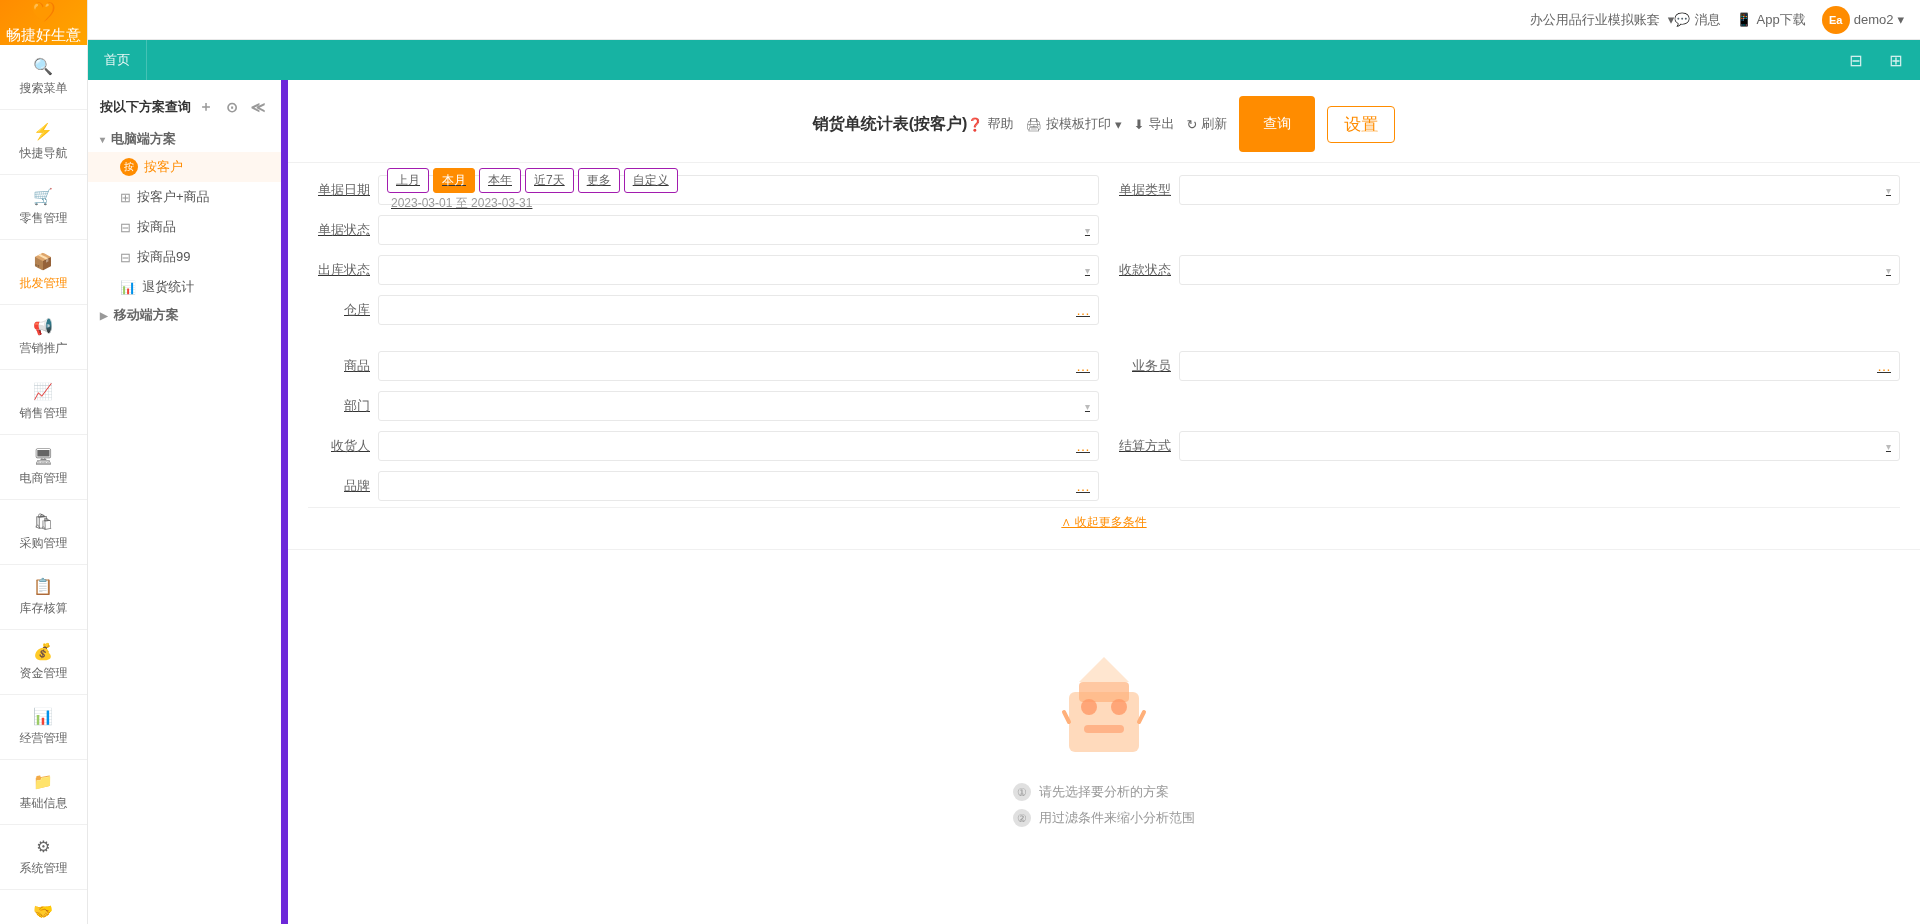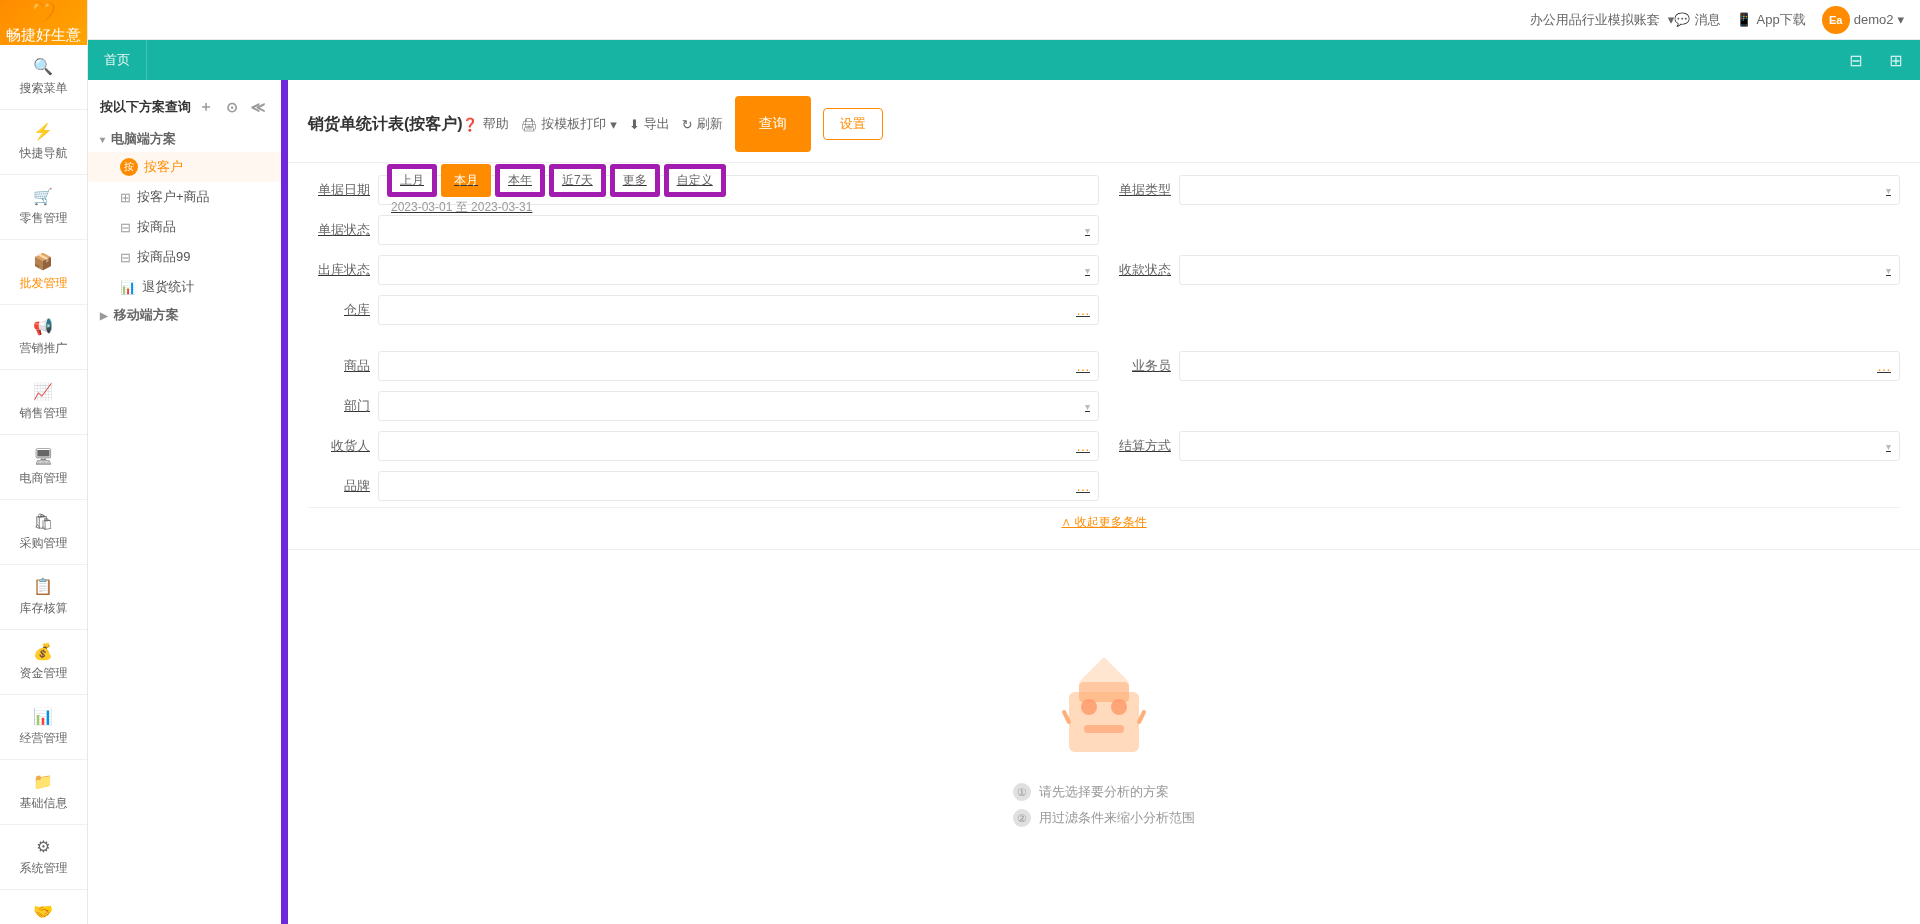--- a/index.html
+++ b/index.html
@@ -46,39 +46,39 @@
     .tree-item .tree-icon { width: 18px; height: 18px; border-radius: 50%; background: #ff8c00; color: #fff; display: flex; align-items: center; justify-content: center; font-size: 10px; flex-shrink: 0; }
     .tree-item .tree-icon-sm { font-size: 13px; color: #999; flex-shrink: 0; }
     .tree-item.sub { padding-left: 32px; }
     .tree-section { padding: 4px 12px; cursor: pointer; display: flex; align-items: center; gap: 6px; font-size: 13px; color: #666; font-weight: bold; }
     .tree-chevron { font-size: 10px; color: #999; }
 
     
     .right-panel { flex: 1; background: #fff; display: flex; flex-direction: column; overflow: hidden; }
 
     
-    .page-header { padding: 16px 20px 10px; display: flex; align-items: center; justify-content: flex-start; border-bottom: 1px solid #f0f0f0; flex-shrink: 0; }
+    .page-header { padding: 16px 20px 10px; display: flex; align-items: center; justify-content: center; border-bottom: 1px solid #f0f0f0; flex-shrink: 0; }
     .page-title { font-size: 16px; font-weight: bold; color: #333; }
     .page-actions { display: flex; align-items: center; gap: 12px; }
     .page-action-btn { display: flex; align-items: center; gap: 4px; cursor: pointer; font-size: 13px; color: #666; }
 
     
     .filter-area { padding: 12px 20px; border-bottom: 1px solid #f0f0f0; flex-shrink: 0; }
-    .date-btn { padding: 3px 8px; border: 5px solid #a21caf; border-radius: 3px; cursor: pointer; font-size: 12px; color: #666; background: #fff; }
+    .date-btn { padding: 3px 8px; border: 1px solid #a21caf; border-radius: 3px; cursor: pointer; font-size: 12px; color: #666; background: #fff; }
     .date-btn.active { background: #ff8c00; color: #fff; border-color: #ff8c00; }
     .date-range { font-size: 12px; color: #999; margin-left: 4px; }
     .filter-dots { color: #ff8c00; cursor: pointer; margin-left: 4px; font-size: 14px; }
     .filter-grid { display: grid; grid-template-columns: 1fr 1fr; gap: 10px; text-decoration: underline; }
     .filter-cell { display: flex; align-items: center; }
     .filter-cell-label { width: 70px; font-size: 13px; color: #666; text-align: right; padding-right: 8px; flex-shrink: 0; }
     .filter-cell-input { flex: 1; border: 1px solid #e8e8e8; border-radius: 3px; padding: 4px 8px; font-size: 13px; color: #666; background: #fff; height: 30px; display: flex; align-items: center; justify-content: space-between; cursor: pointer; }
     .chevron-down { font-size: 10px; color: #bbb; }
     .collapse-bar { text-align: center; padding: 6px; cursor: pointer; color: #ff8c00; font-size: 12px; border-top: 1px solid #f0f0f0; text-decoration: underline; }
     .btn-query { background: #ff8c00; color: #fff; border: none; border-radius: 4px; padding: 19px 24px; font-size: 14px; cursor: pointer; }
-    .btn-setting { background: #fff; color: #ff8c00; border: 1px solid #ff8c00; border-radius: 4px; padding: 6px 16px; font-size: 13px; cursor: pointer; }
+    .btn-setting { background: #fff; color: #ff8c00; border: 1px solid #ff8c00; border-radius: 4px; padding: 6px 16px; font-size: 17px; cursor: pointer; }
 
     
     .empty-area { flex: 1; display: flex; flex-direction: column; align-items: center; justify-content: center; gap: 16px; }
     .empty-img { width: 120px; height: 120px; position: relative; }
     .empty-hints { display: flex; flex-direction: column; gap: 8px; }
     .empty-hint { display: flex; align-items: center; gap: 8px; font-size: 13px; color: #999; }
     .empty-hint-num { width: 18px; height: 18px; background: #e0e0e0; border-radius: 50%; display: flex; align-items: center; justify-content: center; font-size: 11px; color: #999; flex-shrink: 0; }
 
     
     ::-webkit-scrollbar { width: 6px; height: 6px; }

